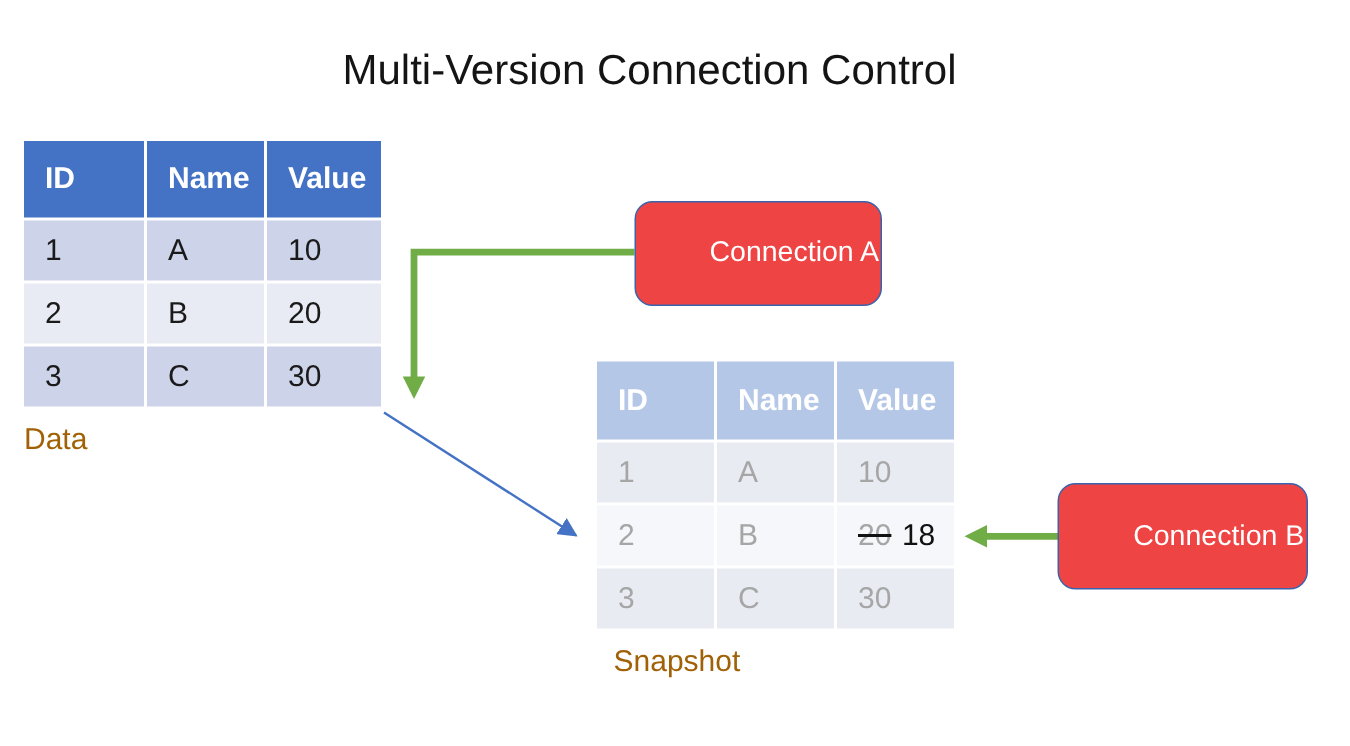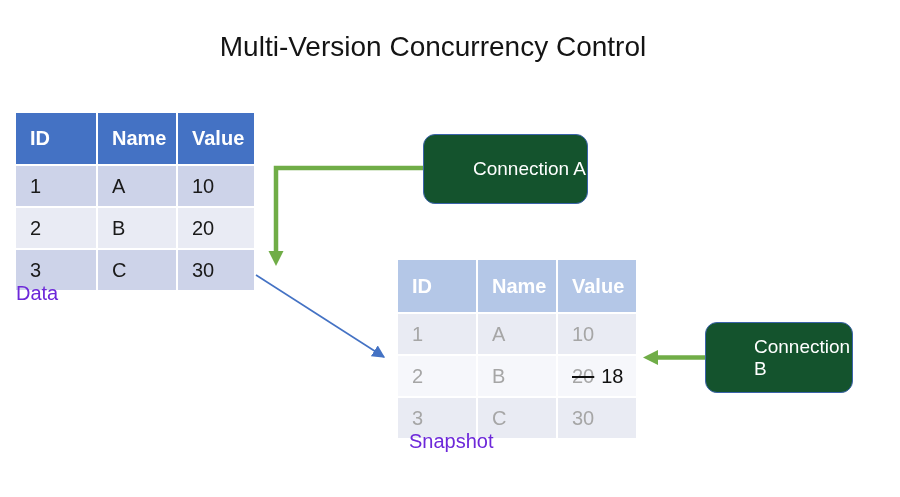--- a/index.html
+++ b/index.html
@@ -3,21 +3,21 @@
 <meta charset="utf-8">
 <style>
   html,body{margin:0;padding:0;background:#fff;}
   body{font-family:"Liberation Sans", sans-serif;}
   .canvas{position:relative;width:900px;height:497px;background:#ffffff;overflow:hidden;}
 
   .title{position:absolute;top:31px;left:0;width:866px;text-align:center;
          font-size:28px;color:#141414;white-space:nowrap;}
 
   
-  .tbl{position:absolute;display:grid;gap:2px;margin-top:19px;}
+  .tbl{position:absolute;display:grid;gap:2px;}
   .cell{display:flex;align-items:center;padding-left:14px;box-sizing:border-box;
         font-size:20px;white-space:nowrap;}
   .hc{height:51px;font-weight:bold;}
   .bc{height:40px;}
 
   .data-tbl{left:16px;top:94px;grid-template-columns:80px 78px 76px;}
   .data-tbl .hc{background:#4472C4;color:#ffffff;}
   .data-tbl .bc{color:#1a1a1a;}
   .data-tbl .band-a{background:#CDD3E9;}
   .data-tbl .band-b{background:#E9EBF4;}
@@ -25,39 +25,39 @@
   .snap-tbl{left:398px;top:241px;grid-template-columns:78px 78px 78px;}
   .snap-tbl .hc{height:52px;background:#B4C7E7;color:#ffffff;}
   .snap-tbl .bc{color:#A6A6A6;}
   .snap-tbl .band-a{background:#E9EBF3;}
   .snap-tbl .band-b{background:#F6F7FB;}
 
   .old-val{color:#A6A6A6;text-decoration:line-through;
            text-decoration-color:#111;text-decoration-thickness:2px;margin-right:7px;}
   .new-val{color:#111111;}
 
-  .lbl{position:absolute;font-size:20px;color:#6d28d9;}
+  .lbl{position:absolute;font-size:20px;color:#a16207;}
   .lbl-data{left:16px;top:282px;}
   .lbl-snap{left:398px;top:430px;margin-left:11px;}
 
   
-  .conn{position:absolute;background:#14532d;border:1px solid #3B63AB;border-radius:12px;
+  .conn{position:absolute;background:#ef4444;border:1px solid #3B63AB;border-radius:12px;
         color:#ffffff;display:flex;align-items:center;justify-content:center;
         font-size:19px;box-sizing:border-box;padding-left:48px;}
   .conn-a{left:423px;top:134px;width:165px;height:70px;}
-  .conn-b{left:705px;top:322px;width:148px;height:71px;}
+  .conn-b{left:705px;top:322px;width:167px;height:71px;}
 
   .overlay{position:absolute;left:0;top:0;width:900px;height:497px;pointer-events:none;}
 </style>
 </head>
 <body>
 
 <div class="canvas">
 
-  <div class="title">Multi-Version Concurrency Control</div>
+  <div class="title">Multi-Version Connection Control</div>
 
   <svg class="overlay" viewBox="0 0 900 497" xmlns="http://www.w3.org/2000/svg">
     <defs>
       <marker id="bluehead" viewBox="0 0 10 10" refX="9" refY="5" markerWidth="8" markerHeight="8" orient="auto">
         <path d="M0,0 L10,5 L0,10 z" fill="#4472C4"></path>
       </marker>
     </defs>
     <path d="M423,168 L276,168 L276,252" fill="none" stroke="#70AD47" stroke-width="4.5"></path>
     <polygon points="276,266 268.5,251 283.5,251" fill="#70AD47"></polygon>
     <line x1="256" y1="275" x2="384" y2="357" stroke="#4472C4" stroke-width="1.6" marker-end="url(#bluehead)"></line>

